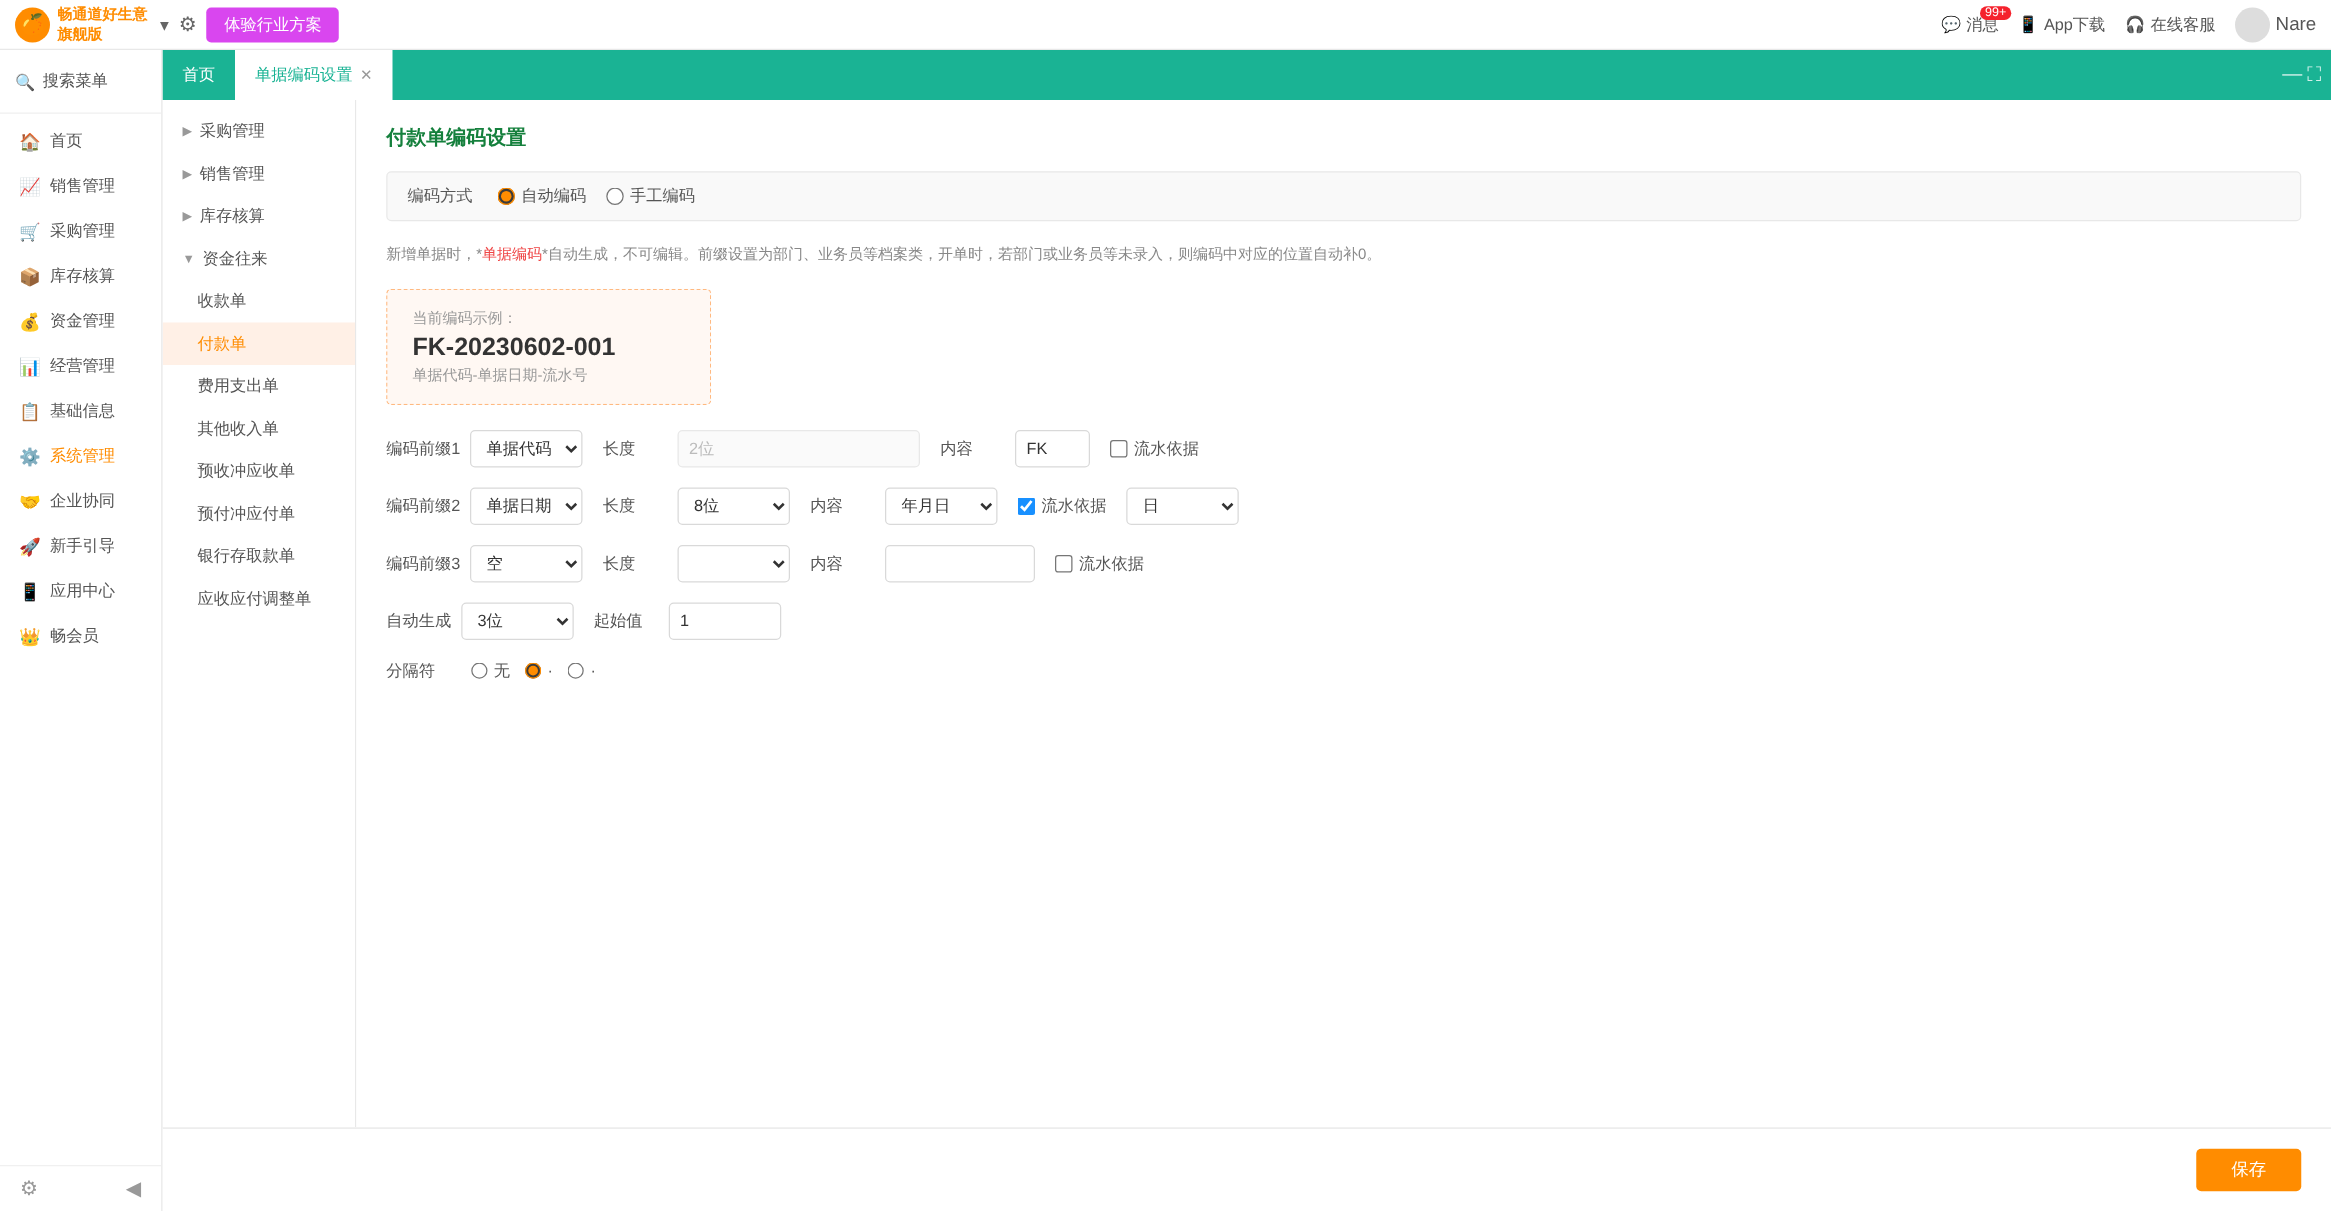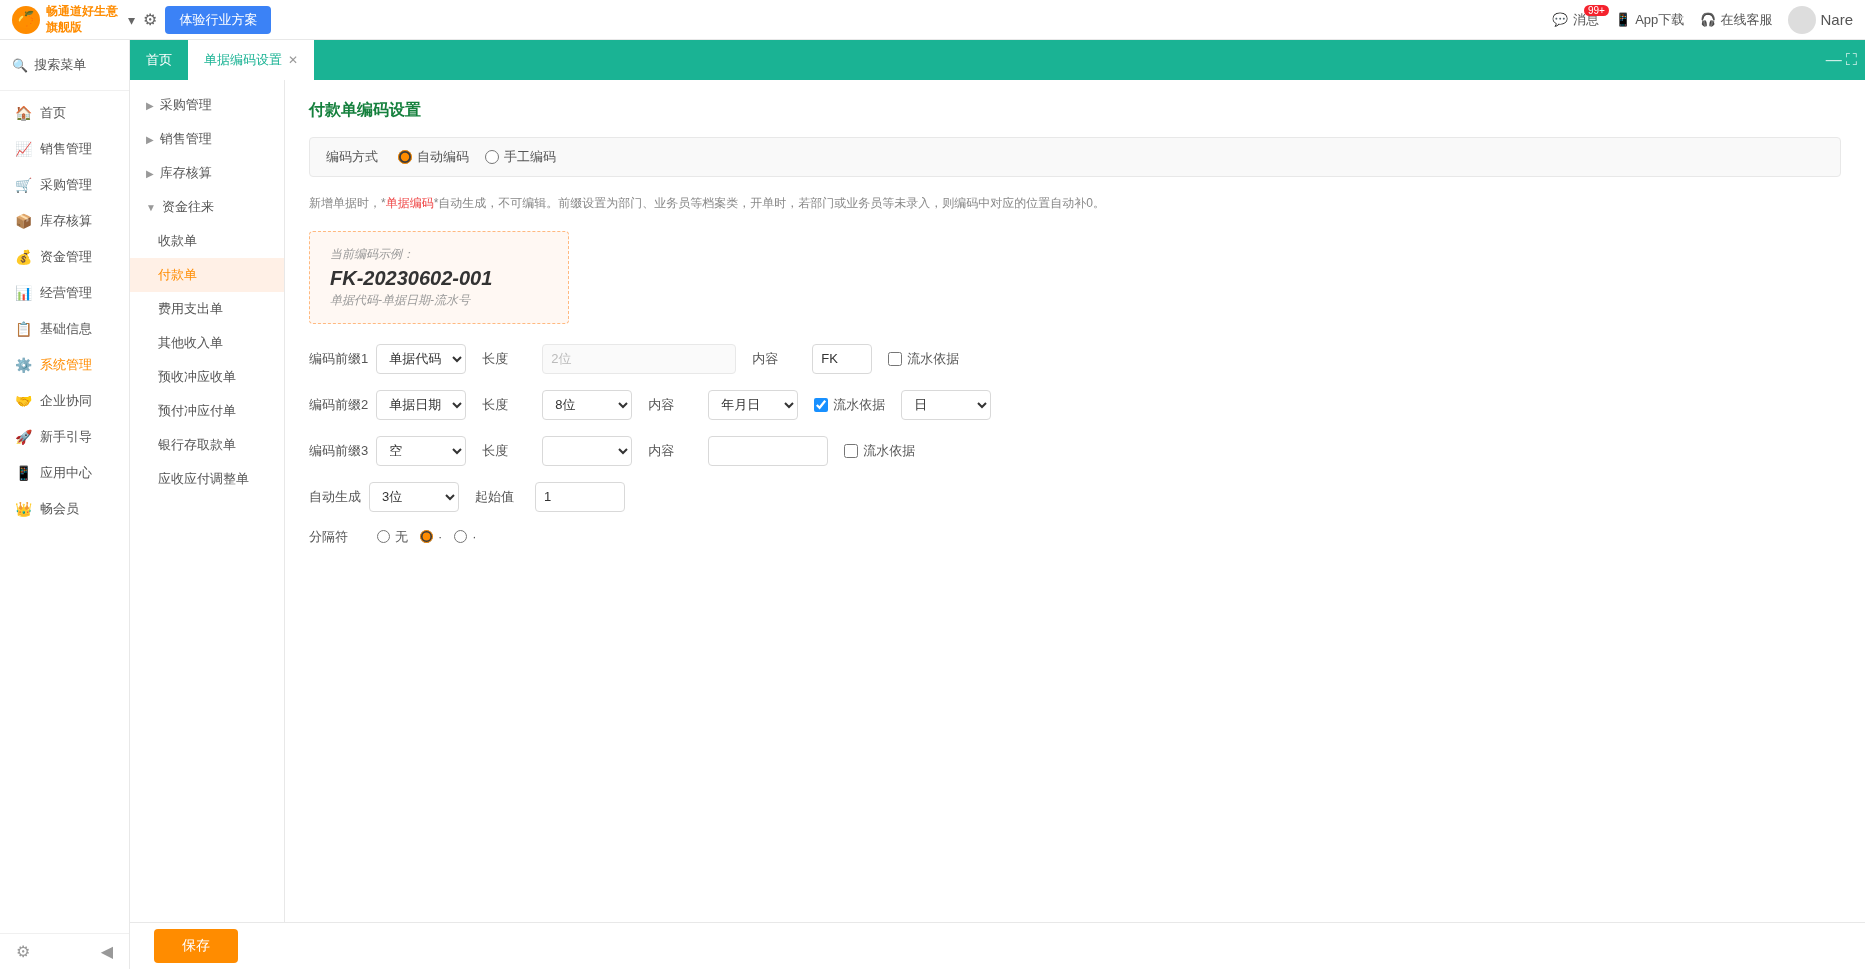--- a/index.html
+++ b/index.html
@@ -7,21 +7,21 @@
 
     
     .top-bar { height: 40px; background: #fff; border-bottom: 1px solid #e8e8e8; display: flex; align-items: center; padding: 0 12px; justify-content: space-between; flex-shrink: 0; }
     .top-bar-left { display: flex; align-items: center; gap: 10px; }
     .top-bar-logo { display: flex; align-items: center; gap: 6px; }
     .logo-icon { width: 28px; height: 28px; background: #ff8c00; border-radius: 50%; display: flex; align-items: center; justify-content: center; color: #fff; font-size: 16px; }
     .logo-text { font-size: 12px; color: #ff8c00; line-height: 1.3; font-weight: bold; }
     .top-bar-controls { display: flex; align-items: center; gap: 8px; }
     .top-bar-arrow { color: #666; cursor: pointer; font-size: 14px; }
     .top-bar-gear { color: #666; cursor: pointer; font-size: 16px; }
-    .top-bar-btn { background: #3b82f6; color: #fff; border: none; border-radius: 4px; padding: 5px 14px; font-size: 13px; cursor: pointer; }
+    .top-bar-btn { background: #d946ef; color: #fff; border: none; border-radius: 4px; padding: 5px 14px; font-size: 13px; cursor: pointer; }
     .top-bar-right { display: flex; align-items: center; gap: 16px; }
     .top-right-item { display: flex; align-items: center; gap: 4px; color: #555; font-size: 13px; cursor: pointer; position: relative; }
     .badge { position: absolute; top: -6px; right: -10px; background: #f5222d; color: #fff; font-size: 10px; border-radius: 8px; padding: 0 4px; min-width: 18px; text-align: center; }
     .user-avatar { width: 28px; height: 28px; background: #ddd; border-radius: 50%; }
     .username-text { color: #555; font-size: 15px; }
 
     
     .main-layout { display: flex; flex: 1; overflow: hidden; }
 
     
@@ -70,42 +70,42 @@
     .encode-label { font-size: 13px; color: #555; }
     .radio-group { display: flex; align-items: center; gap: 16px; }
     .radio-item { display: flex; align-items: center; gap: 5px; cursor: pointer; font-size: 13px; color: #555; }
     .radio-input { accent-color: #ff8c00; width: 14px; height: 14px; }
 
     
     .info-text { font-size: 12px; color: #888; margin-bottom: 16px; line-height: 1.8; }
     .info-text span { color: #ff8c00; }
 
     
-    .code-preview { border: 1px dashed #ffb980; background: #fff8f3; border-radius: 4px; padding: 14px 20px; display: inline-block; margin-bottom: 20px; min-width: 260px; font-style: italic; }
+    .code-preview { border: 1px dashed #ffb980; background: #fff8f3; border-radius: 4px; padding: 14px 20px; display: inline-block; margin-bottom: 20px; min-width: 260px; }
     .code-preview-label { font-size: 12px; color: #999; margin-bottom: 4px; }
     .code-preview-value { font-size: 20px; font-weight: bold; color: #333; }
     .code-preview-desc { font-size: 12px; color: #999; margin-top: 2px; }
 
     
     .checkbox-row { display: flex; align-items: center; gap: 6px; margin-bottom: 18px; font-size: 13px; color: #555; }
     .checkbox-input { accent-color: #ff8c00; width: 14px; height: 14px; }
 
     
     .form-row { display: flex; align-items: center; gap: 16px; margin-bottom: 16px; flex-wrap: wrap; }
     .form-field { display: flex; align-items: center; gap: 8px; }
     .form-label { font-size: 13px; color: #555; white-space: nowrap; min-width: 52px; }
     .form-select-native { height: 30px; padding: 0 8px; border: 1px solid #d9d9d9; border-radius: 4px; font-size: 13px; color: #333; background: #fff; cursor: pointer; min-width: 90px; }
     .form-input { height: 30px; padding: 0 8px; border: 1px solid #d9d9d9; border-radius: 4px; font-size: 13px; color: #333; background: #fff; min-width: 60px; }
     .form-input-readonly { height: 30px; padding: 0 8px; border: 1px solid #e8e8e8; border-radius: 4px; font-size: 13px; color: #bbb; background: #fafafa; min-width: 60px; }
     .stream-checkbox { display: flex; align-items: center; gap: 5px; font-size: 13px; color: #555; }
     .stream-checkbox input { accent-color: #ff8c00; width: 14px; height: 14px; }
     .stream-blue-checkbox input[type="checkbox"]:checked { accent-color: #1890ff; }
 
     
-    .bottom-bar { height: 47px; background: #fff; border-top: 1px solid #e8e8e8; display: flex; align-items: center; padding: 0 24px; flex-shrink: 0; }
+    .bottom-bar { height: 67px; background: #fff; border-top: 1px solid #e8e8e8; display: flex; align-items: center; justify-content: flex-end; padding: 0 24px; flex-shrink: 0; }
     .save-btn { background: #ff8c00; color: #fff; border: none; border-radius: 4px; padding: 8px 28px; font-size: 14px; cursor: pointer; }
 
     
     .separator-row { display: flex; align-items: center; gap: 16px; margin-bottom: 16px; }
     .separator-label { font-size: 13px; color: #555; min-width: 52px; }
     .separator-options { display: flex; align-items: center; gap: 12px; }
     .separator-option { display: flex; align-items: center; gap: 5px; cursor: pointer; font-size: 13px; color: #555; }
   </style>
 </head>
 <body>

